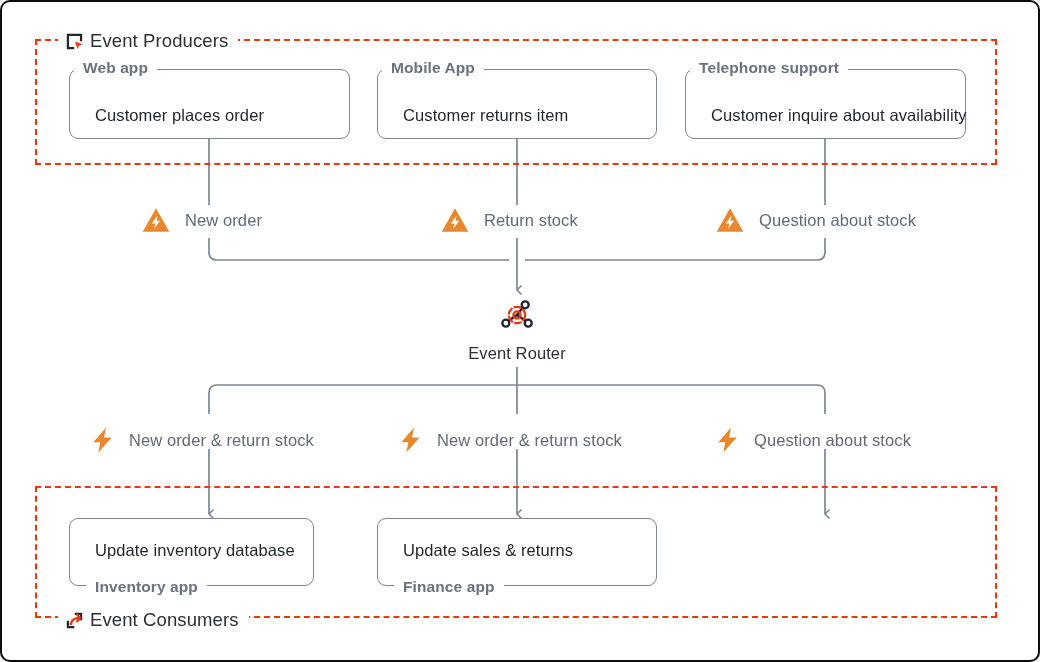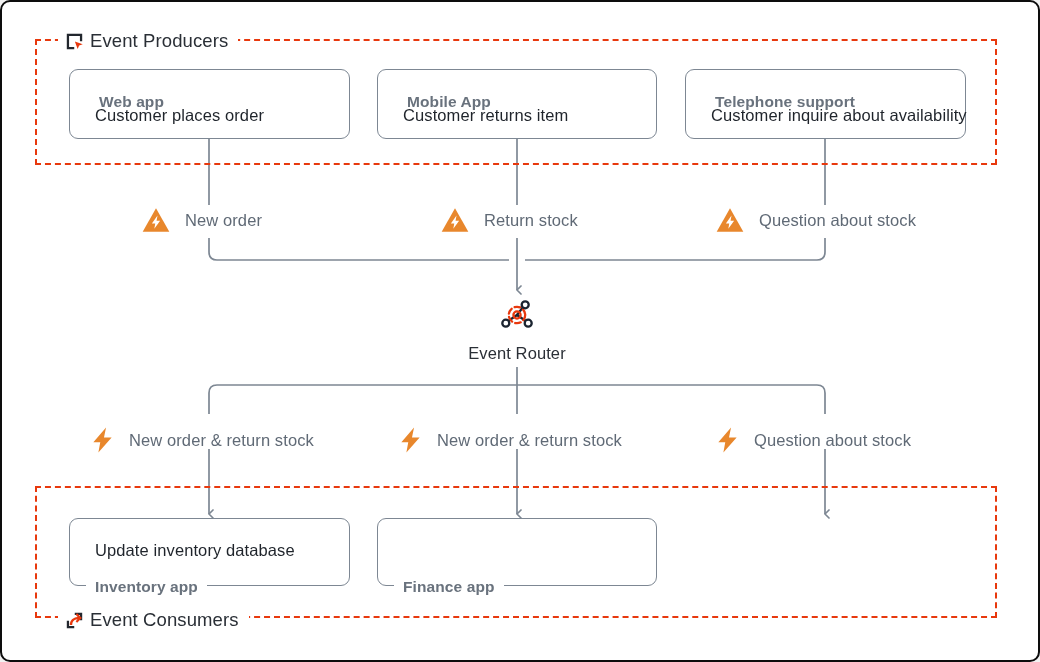--- a/index.html
+++ b/index.html
@@ -76,32 +76,32 @@
     font-size: 15.5px;
     color: #69727d;
     font-weight: bold;
     white-space: nowrap;
     letter-spacing: .1px;
   }
 
   
   .producer { top: 67px; height: 70px; }
   .producer .node-body   { top: 36px; }
-  .producer .node-legend { top: -11px; left: 20px; margin-top: 34px; }
+  .producer .node-legend { top: -11px; left: 4px; }
 
   #producer-0 { left: 67px;  width: 281px; }
   #producer-1 { left: 375px; width: 280px; padding-left: 18px; }
   #producer-2 { left: 683px; width: 281px; padding-left: 14px; }
 
   
   .consumer { top: 516px; height: 68px; }
   .consumer .node-body   { top: 22px; }
   .consumer .node-legend { bottom: -11px; left: 16px; }
 
-  #consumer-0 { left: 67px;  width: 281px; }
+  #consumer-0 { left: 67px;  width: 245px; }
   #consumer-1 { left: 375px; width: 280px; }
   #consumer-2 { left: 683px; width: 279px; }
 
   
   .event-label {
     position: absolute;
     display: flex;
     align-items: center;
     gap: 14px;
     white-space: nowrap;
@@ -259,20 +259,21 @@
   </div>
 
   <div id="consumers-frame" class="group-frame"></div>
 
   <div id="consumer-0" class="node consumer">
     <span class="node-body">Update inventory database</span>
     <span class="node-legend">Inventory app</span>
   </div>
 
   <div id="consumer-1" class="node consumer">
+    <span class="node-body">Update sales &amp; returns</span>
     <span class="node-legend">Finance app</span>
   </div>
 
 
   <div id="consumers-label" class="group-label">
     <svg class="icon" width="21" height="21" viewBox="0 0 24 24" xmlns="http://www.w3.org/2000/svg">
       <path d="M3.2,12.4 h2.6 v5.8 h5.9 v2.6 H3.2 Z" fill="#22272e"></path>
       <path d="M12.3,3.2 h8.5 v8.4 h-2.6 V5.8 h-5.9 Z" fill="#22272e"></path>
       <path d="M6.6,17.2 C6.6,11.6 10.4,8.2 15.6,7.9 L13.3,5.4 L15.0,3.6 L20.4,9.1 L15.0,14.6 L13.3,12.8 L15.5,10.5 C11.6,10.8 9.4,13.4 9.4,17.2 Z" fill="#e8380d"></path>
     </svg>

